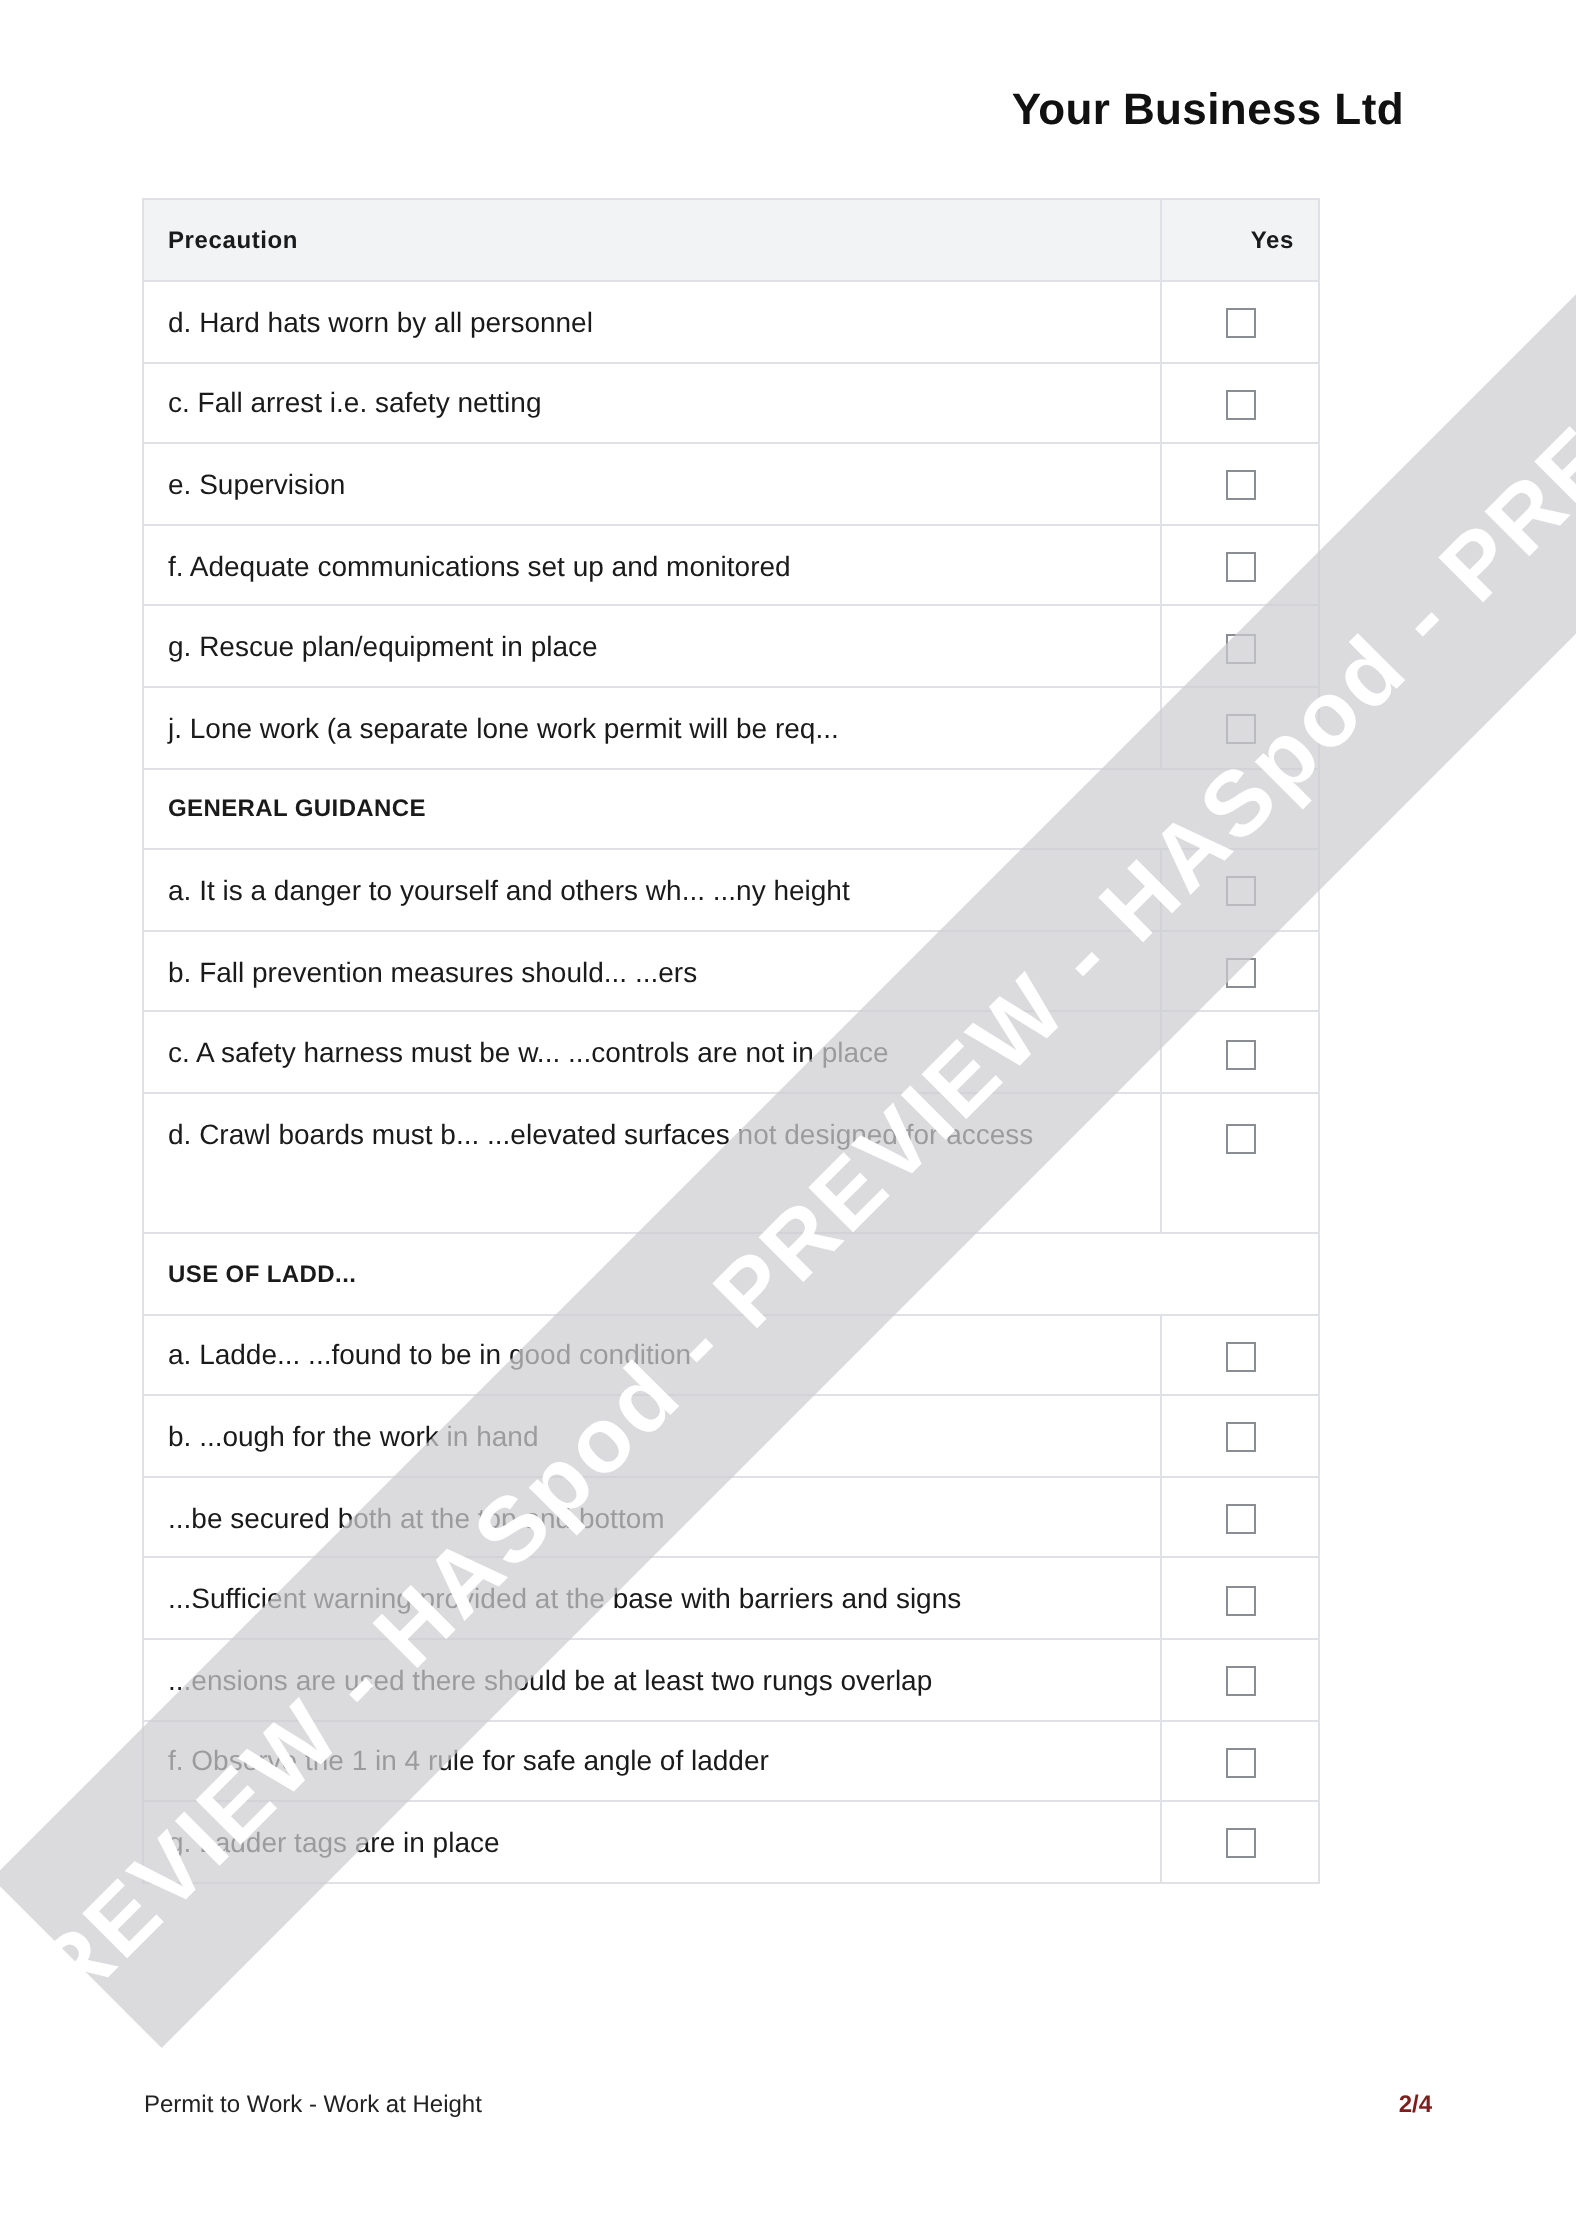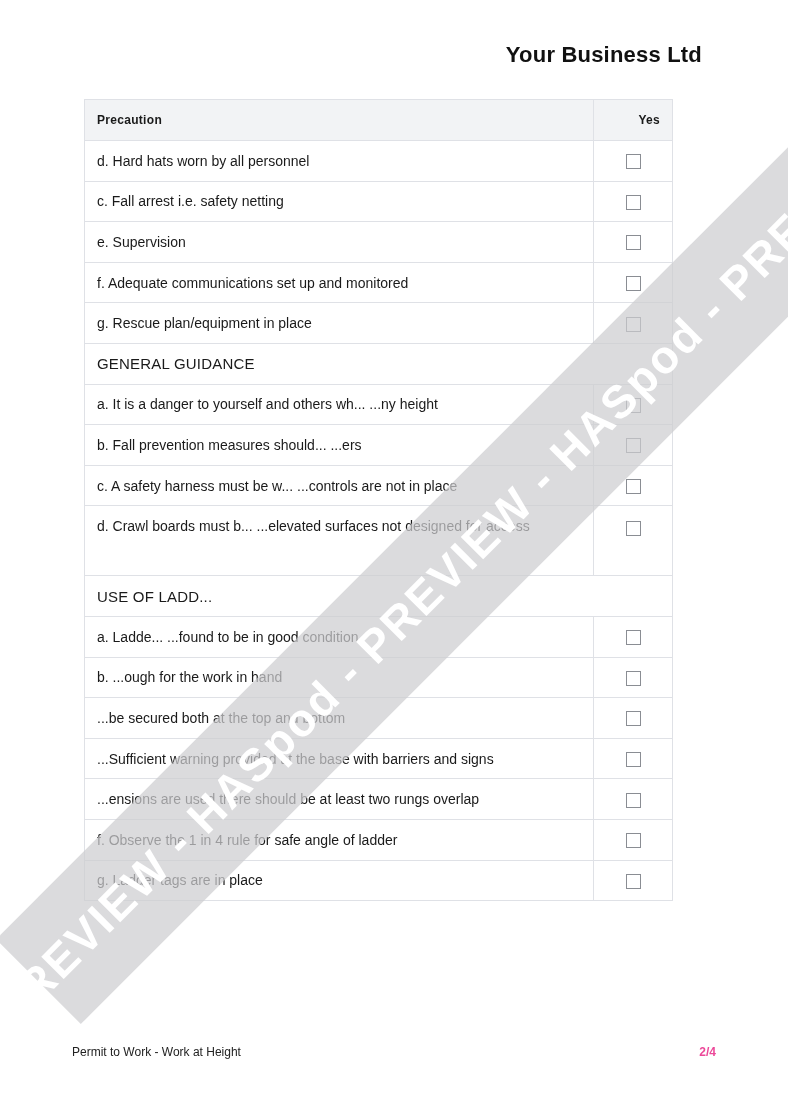--- a/index.html
+++ b/index.html
@@ -5,40 +5,40 @@
   html, body { margin: 0; padding: 0; }
   body {
     width: 788px; height: 1114px; background: #ffffff; position: relative; overflow: hidden;
     font-family: "Liberation Sans", "DejaVu Sans", sans-serif; color: #1a1a1a;
   }
   .company {
     position: absolute; right: 86px; top: 42px;
     font-size: 22px; font-weight: bold; letter-spacing: 0.2px; color: #111;
   }
   table.permit {
-    position: absolute; left: 84px; top: 99px; width: 589px;
+    position: absolute; left: 71px; top: 99px; width: 589px;
     border-collapse: collapse; font-size: 14px; padding-left: 34px;
   }
   table.permit td, table.permit th {
     border: 1px solid #dfe1e6; padding: 0 12px; height: 39.6px; text-align: left;
   }
   table.permit th {
     background: #f2f3f5; font-size: 12px; font-weight: bold; height: 40px; letter-spacing: 0.3px;
   }
   table.permit th.yes { text-align: right; width: 54px; }
   table.permit td.chk { text-align: center; width: 54px; }
-  table.permit tr.section td { font-weight: normal; font-size: 15px; letter-spacing: 0.2px; }
+  table.permit tr.section td { font-weight: bold; font-size: 12px; letter-spacing: 0.2px; }
   table.permit tr.tall td { height: 58px; vertical-align: top; padding-top: 10px; line-height: 20px; }
   table.permit tr.tall td.chk { padding-top: 11px; }
   .cb {
     display: inline-block; width: 13px; height: 13px; border: 1.3px solid #8a8d93; background: #fff;
     vertical-align: middle; cursor: pointer;
   }
   .footer-left { position: absolute; left: 72px; top: 1045px; font-size: 12px; color: #222; }
-  .footer-right { position: absolute; right: 72px; top: 1045px; font-size: 12px; font-weight: bold; color: #ec4899; }
+  .footer-right { position: absolute; right: 72px; top: 1045px; font-size: 12px; font-weight: bold; color: #7f1d1d; }
   .watermark {
     position: absolute; left: -130px; top: 515px; width: 1150px; height: 120px;
     background: rgba(205,205,208,0.72); transform: rotate(-45deg); transform-origin: center;
     display: flex; align-items: center; justify-content: center;
     color: #ffffff; font-size: 46px; font-weight: bold; letter-spacing: 2px; white-space: nowrap;
     pointer-events: none;
   }
 </style>
 </head>
 <body>
@@ -64,20 +64,24 @@
     <tr>
         <td>e. Supervision</td>
         <td class="chk"><span class="cb"></span></td>
       </tr>
     <tr>
         <td>f. Adequate communications set up and monitored</td>
         <td class="chk"><span class="cb"></span></td>
       </tr>
     <tr>
         <td>g. Rescue plan/equipment in place</td>
+        <td class="chk"><span class="cb"></span></td>
+      </tr>
+    <tr>
+        <td>j. Lone work (a separate lone work permit will be req...</td>
         <td class="chk"><span class="cb"></span></td>
       </tr>
     <tr class="section">
         <td colspan="2">GENERAL GUIDANCE</td>
       </tr>
     <tr>
         <td>a. It is a danger to yourself and others wh... ...ny height</td>
         <td class="chk"><span class="cb"></span></td>
       </tr>
     <tr>

